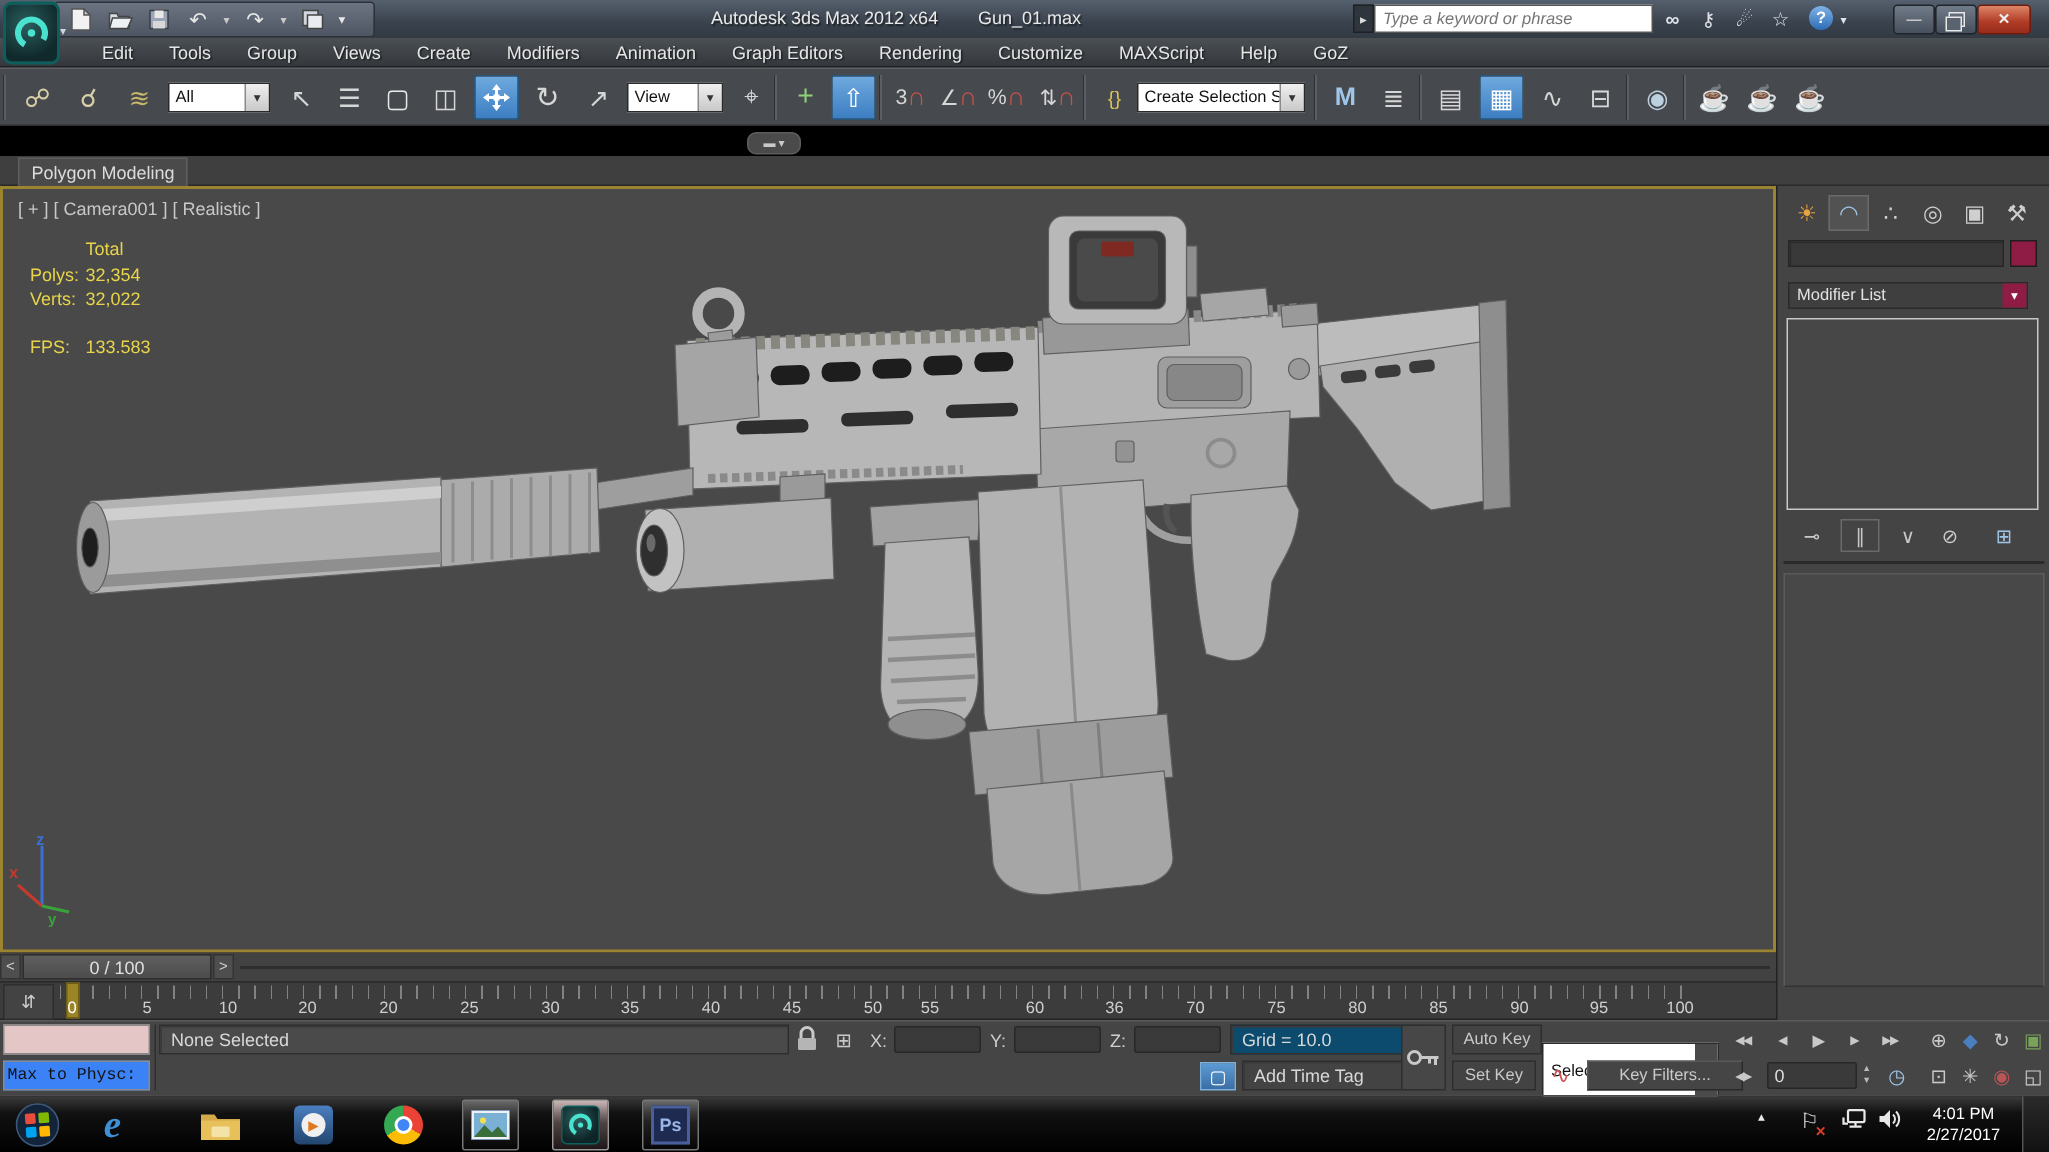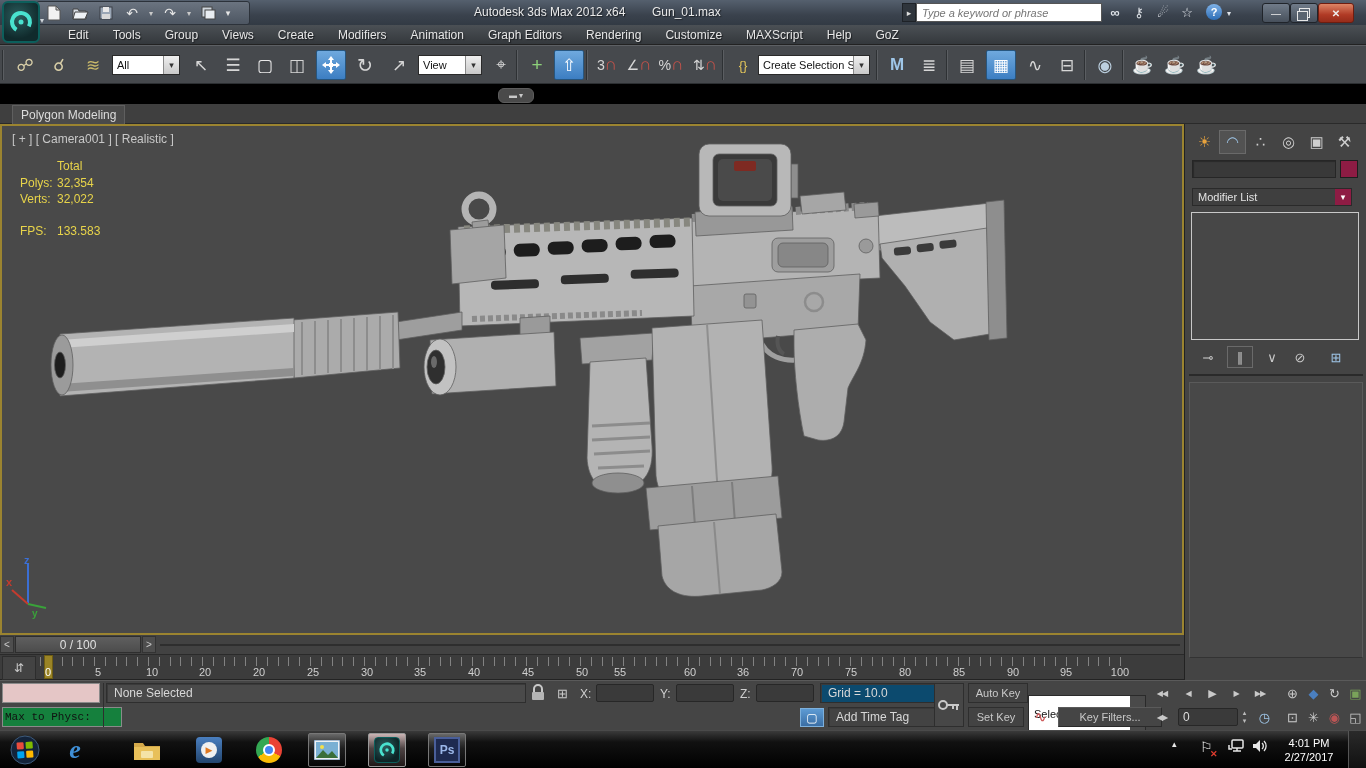--- a/index.html
+++ b/index.html
@@ -435,21 +435,21 @@
     <span class="tick-label" style="left:851px">75</span>
     <span class="tick-label" style="left:905px">80</span>
     <span class="tick-label" style="left:959px">85</span>
     <span class="tick-label" style="left:1013px">90</span>
     <span class="tick-label" style="left:1066px">95</span>
     <span class="tick-label" style="left:1120px">100</span>
   </div>
 
   <div class="abs" id="statusbar">
     <div class="abs" style="left:2px;top:2px;width:98px;height:20px;background:#e5c6c6;border:1px solid #8a8a8a;box-sizing:border-box"></div>
-    <div class="abs" style="left:2px;top:26px;width:120px;height:20px;background:#15803d;border:1px solid #8a8a8a;box-sizing:border-box;color:#111;font-family:'Liberation Mono',monospace;font-size:11px;display:flex;align-items:center;padding:0 2px">Max to Physc:</div>
+    <div class="abs" style="left:2px;top:26px;width:98px;height:20px;background:#3b82f6;border:1px solid #8a8a8a;box-sizing:border-box;color:#111;font-family:'Liberation Mono',monospace;font-size:11px;display:flex;align-items:center;padding:0 2px">Max to Physc:</div>
     <div class="abs" style="left:103px;top:2px;width:1px;height:44px;background:#2e2e2e"></div>
     <div class="sb-field" style="left:106px;top:2px;width:420px">None Selected</div>
     <span class="abs" style="left:531px;top:3px">
       <svg width="14" height="17" viewBox="0 0 14 17">
           <path d="M3 8 V5 a4 4 0 0 1 8 0 V8" fill="none" stroke="#c9c9c9" stroke-width="2"></path>
           <rect x="1" y="8" width="12" height="8" rx="1" fill="#b5b5b5"></rect>
         </svg>
     </span>
     <span class="nav-btn" style="left:552px;top:2px">⊞</span>
     <span class="sb-label" style="left:580px;top:6px">X:</span>

